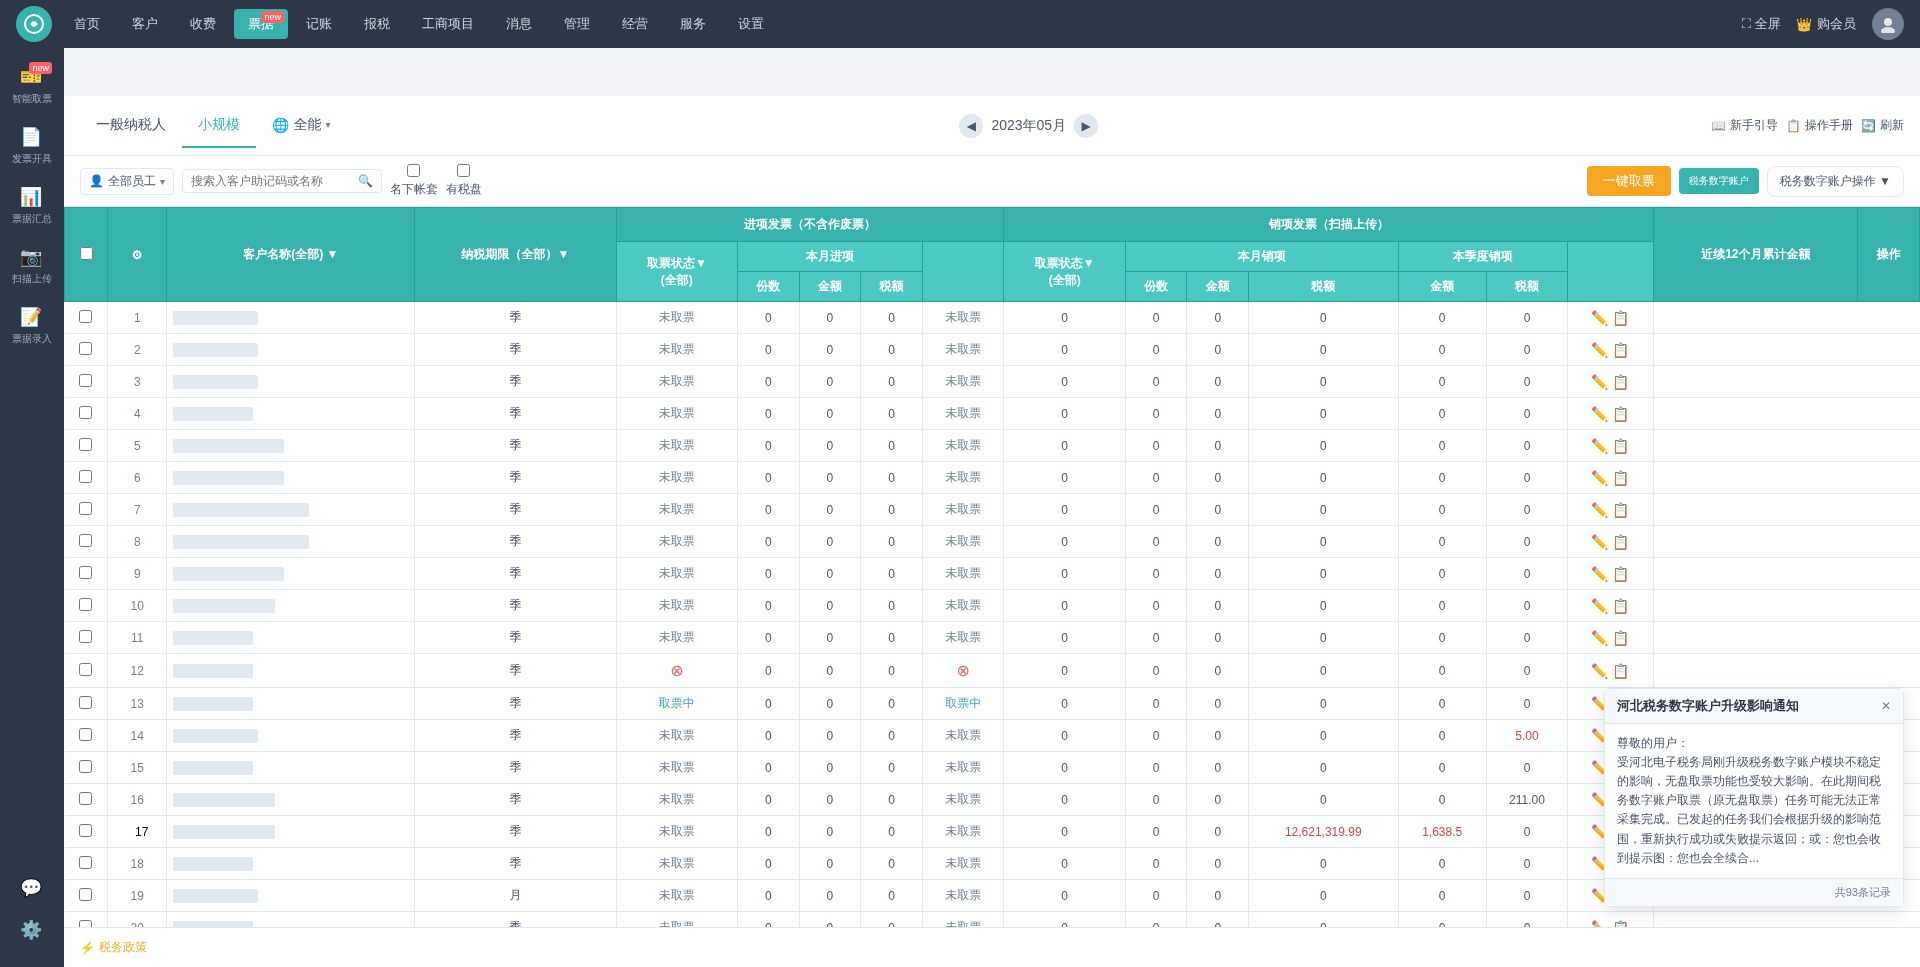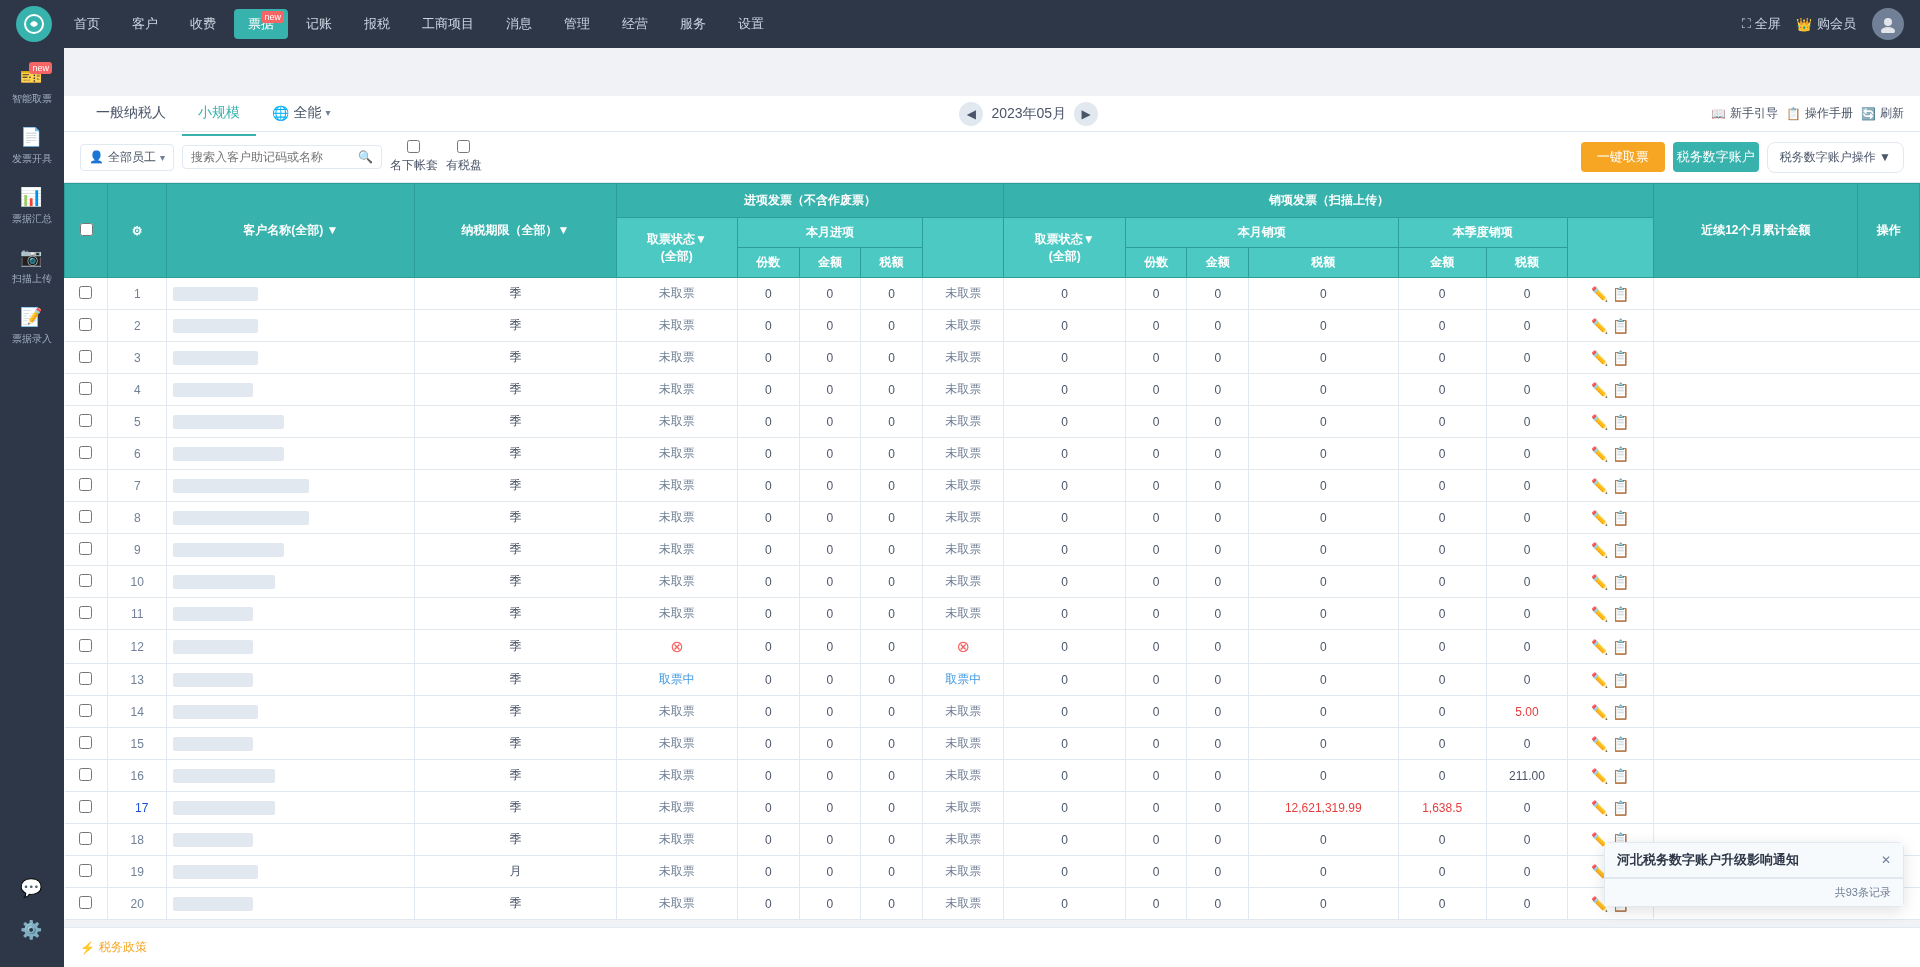--- a/index.html
+++ b/index.html
@@ -96,21 +96,21 @@
       margin-left: 64px;
       padding-top: 48px;
     }
 
     
     .sub-header {
       background: #fff;
       padding: 0 16px;
       display: flex; align-items: center; gap: 0;
       border-bottom: 1px solid #e2e8f0;
-      height: 36px;
+      height: 60px;
     }
     .tab-item {
       padding: 0 16px; height: 44px;
       display: flex; align-items: center;
       cursor: pointer;
       color: #4a5568;
       border-bottom: 2px solid transparent;
       font-size: 14px;
       gap: 4px;
     }
@@ -173,22 +173,22 @@
       border-radius: 4px;
       padding: 6px 16px;
       font-size: 13px;
       cursor: pointer;
     }
     .btn-secondary {
       background: #38b2ac;
       color: #fff;
       border: none;
       border-radius: 4px;
-      padding: 6px 4px;
-      font-size: 13px;
+      padding: 6px 10px;
+      font-size: 10px;
       cursor: pointer;
     }
     .btn-outline {
       background: #fff;
       color: #4a5568;
       border: 1px solid #e2e8f0;
       border-radius: 8px;
       padding: 6px 12px;
       font-size: 12px;
       cursor: pointer;
@@ -821,21 +821,21 @@
       <td><span>211.00</span></td>
       <td>
         <div class="action-icons">
           <span class="action-icon" title="编辑">✏️</span>
           <span class="action-icon" title="复制">📋</span>
         </div>
       </td>
     </tr>
           <tr>
       <td><input type="checkbox" style=""></td>
-      <td style="color:#1d4ed8;padding-left:15px;">17</td>
+      <td style="color:#000000;padding-left:15px;">17</td>
       <td class="td-left"><span style="display:inline-block;background:#e2e8f0;color:transparent;border-radius:2px;min-width:80px;">████████████</span></td>
       <td>季</td>
       <td><span class="status-normal">未取票</span></td>
       <td>0</td>
       <td>0</td>
       <td>0</td>
       <td><span class="status-normal">未取票</span></td>
       <td>0</td>
       <td>0</td>
       <td>0</td>
@@ -928,16 +928,20 @@
       <span>税务政策</span>
     </div>
   </div>
 </div>
 
 <div class="notification-popup">
   <div class="notification-header">
     <span class="notification-title">河北税务数字账户升级影响通知</span>
     <span style="cursor:pointer;color:#718096;">✕</span>
   </div>
+  <div class="notification-body">
+    尊敬的用户：<br>
+    受河北电子税务局刚升级税务数字账户模块不稳定的影响，无盘取票功能也受较大影响。在此期间税务数字账户取票（原无盘取票）任务可能无法正常采集完成。已发起的任务我们会根据升级的影响范围，重新执行成功或失败提示返回；或：您也会收到提示图：您也会全续合...
+  </div>
   <div class="notification-footer">
     <span>共93条记录</span>
   </div>
 </div>
 
 </body></html>

